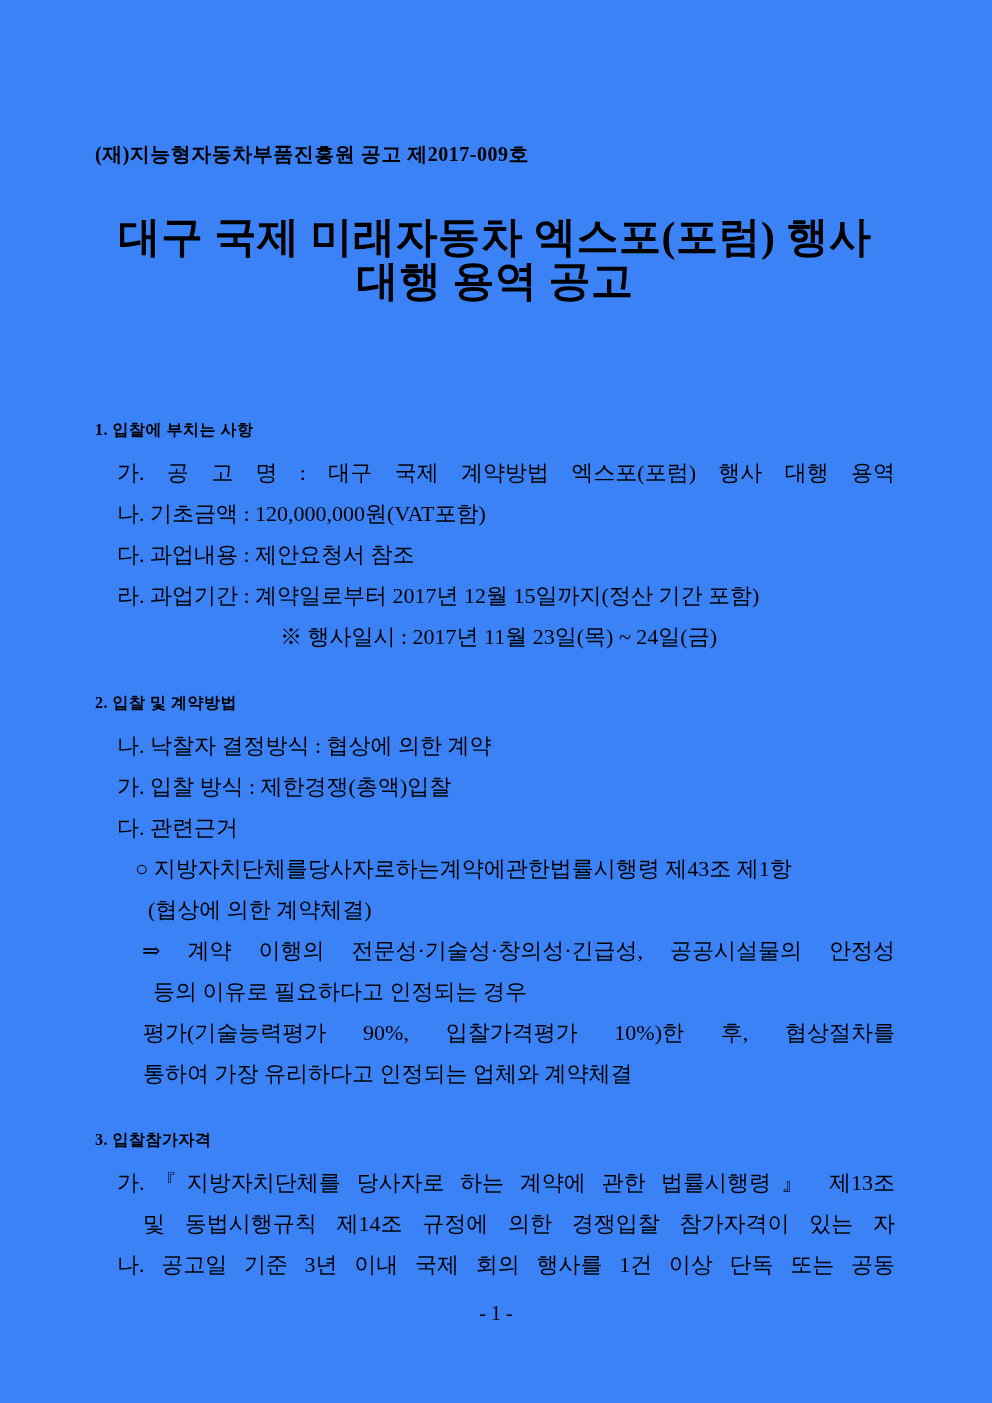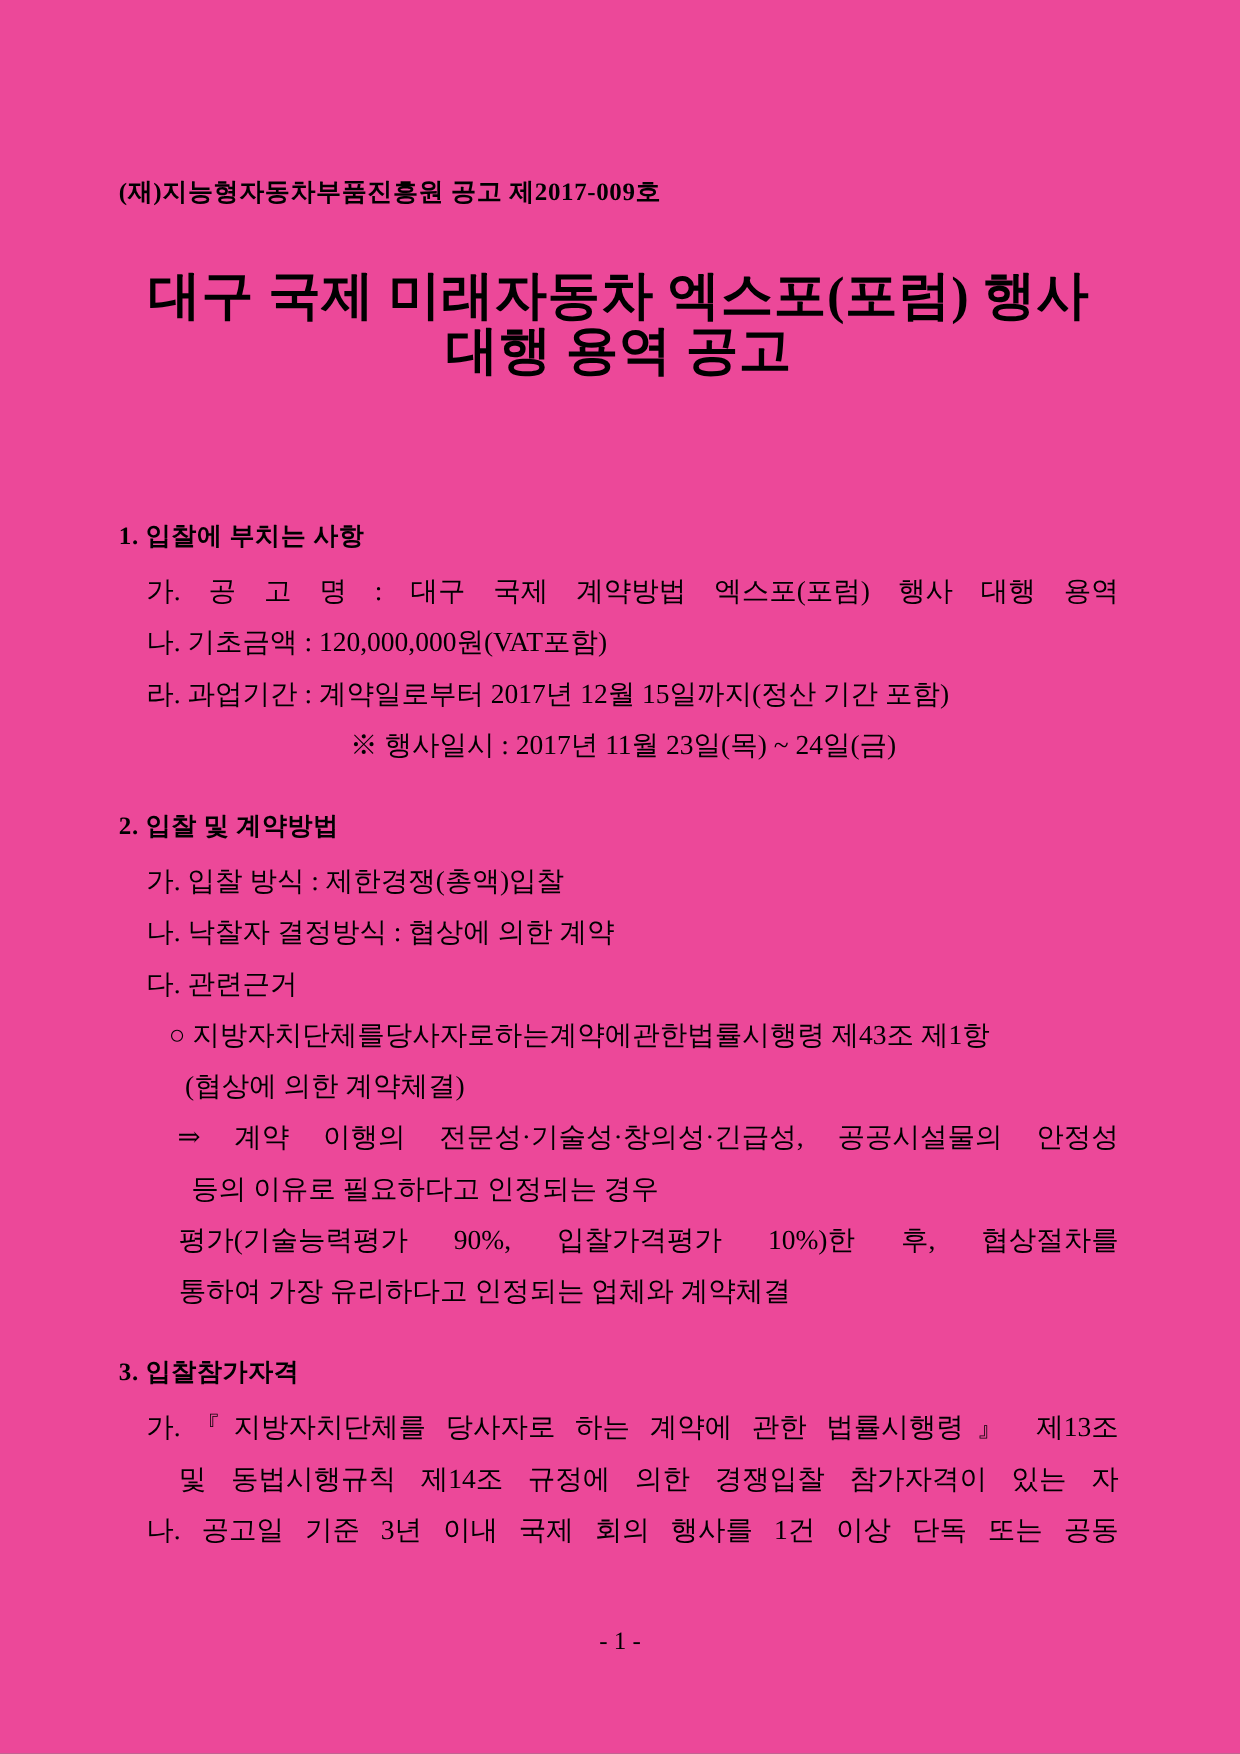--- a/index.html
+++ b/index.html
@@ -1,21 +1,21 @@
 <!DOCTYPE html>
 <html><head>
 <meta charset="utf-8">
 <style>
   html, body { margin: 0; padding: 0; background: #888; }
   .page {
     position: relative;
     width: 992px;
     height: 1403px;
     margin: 0 auto;
-    background: #ec4899;
+    background: #3b82f6;
     color: #000000;
     font-family: "Liberation Serif", "DejaVu Serif", serif;
     padding: 140px 97px 0 95px;
     box-sizing: border-box;
     overflow: hidden;
   }
   .notice-no {
     font-size: 20px;
     font-weight: bold;
     line-height: 28px;
@@ -26,21 +26,21 @@
     font-size: 42px;
     font-weight: bold;
     line-height: 44px;
     text-align: center;
     letter-spacing: 0.5px;
   }
   .sec { margin-top: 23px; }
   .sec-1 { margin-top: 104px; }
   .sec-heading {
     margin: 0;
-    font-size: 20px;
+    font-size: 16px;
     font-weight: bold;
     line-height: 45px;
     letter-spacing: 0.5px;
   }
   .line {
     font-size: 22px;
     line-height: 41px;
     white-space: nowrap;
   }
   .line.just {
@@ -72,28 +72,29 @@
 <div class="page">
 
   <div class="notice-no">(재)지능형자동차부품진흥원 공고 제2017-009호</div>
 
   <h1 class="doc-title">대구 국제 미래자동차 엑스포(포럼) 행사 대행 용역 공고</h1>
 
   <section class="sec sec-1">
     <h2 class="sec-heading">1. 입찰에 부치는 사항</h2>
     <div class="line ind-a just">가. 공 고 명 : 대구 국제 계약방법 엑스포(포럼) 행사 대행 용역</div>
     <div class="line ind-a">나. 기초금액 : 120,000,000원(VAT포함)</div>
+    <div class="line ind-a">다. 과업내용 : 제안요청서 참조</div>
     <div class="line ind-a">라. 과업기간 : 계약일로부터 2017년 12월 15일까지(정산 기간 포함)</div>
     <div class="line ind-star">※ 행사일시 : 2017년 11월 23일(목) ~ 24일(금)</div>
   </section>
 
   <section class="sec">
     <h2 class="sec-heading">2. 입찰 및 계약방법</h2>
+    <div class="line ind-a">나. 낙찰자 결정방식 : 협상에 의한 계약</div>
     <div class="line ind-a">가. 입찰 방식 : 제한경쟁(총액)입찰</div>
-    <div class="line ind-a">나. 낙찰자 결정방식 : 협상에 의한 계약</div>
     <div class="line ind-a">다. 관련근거</div>
     <div class="line ind-o">○ 지방자치단체를당사자로하는계약에관한법률시행령 제43조 제1항</div>
     <div class="line ind-paren">(협상에 의한 계약체결)</div>
     <div class="line ind-arrow just">⇒ 계약 이행의 전문성·기술성·창의성·긴급성, 공공시설물의 안정성</div>
     <div class="line ind-arrow2">등의 이유로 필요하다고 인정되는 경우</div>
     <div class="line ind-cont just">평가(기술능력평가 90%, 입찰가격평가 10%)한 후, 협상절차를</div>
     <div class="line ind-cont">통하여 가장 유리하다고 인정되는 업체와 계약체결</div>
   </section>
 
   <section class="sec">

